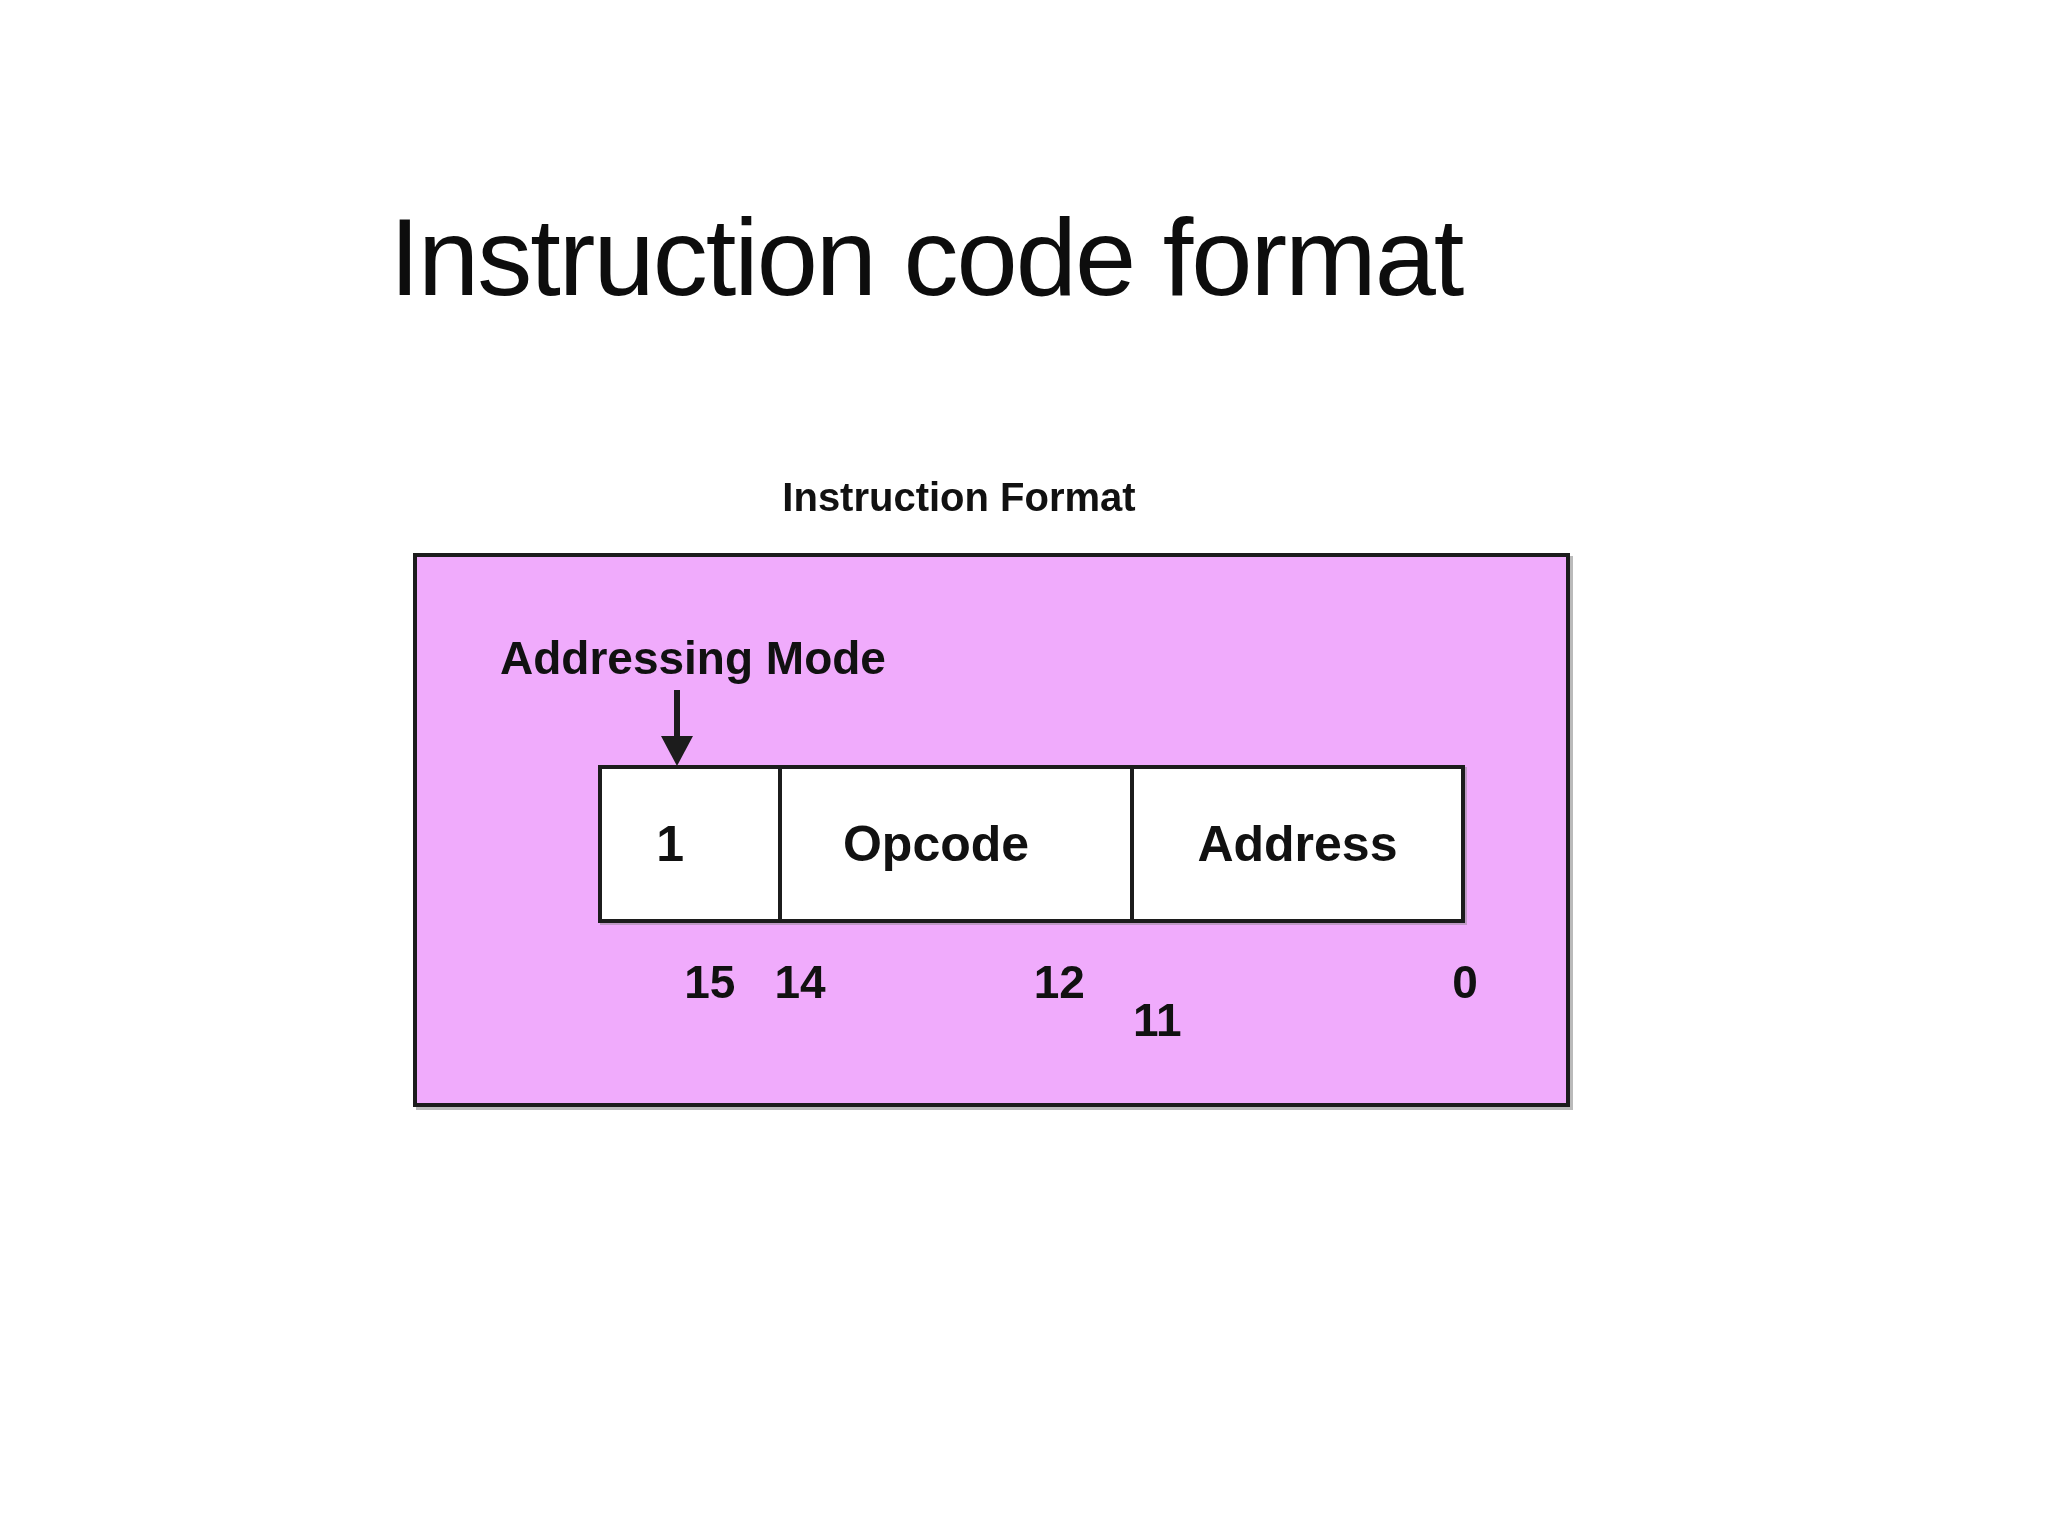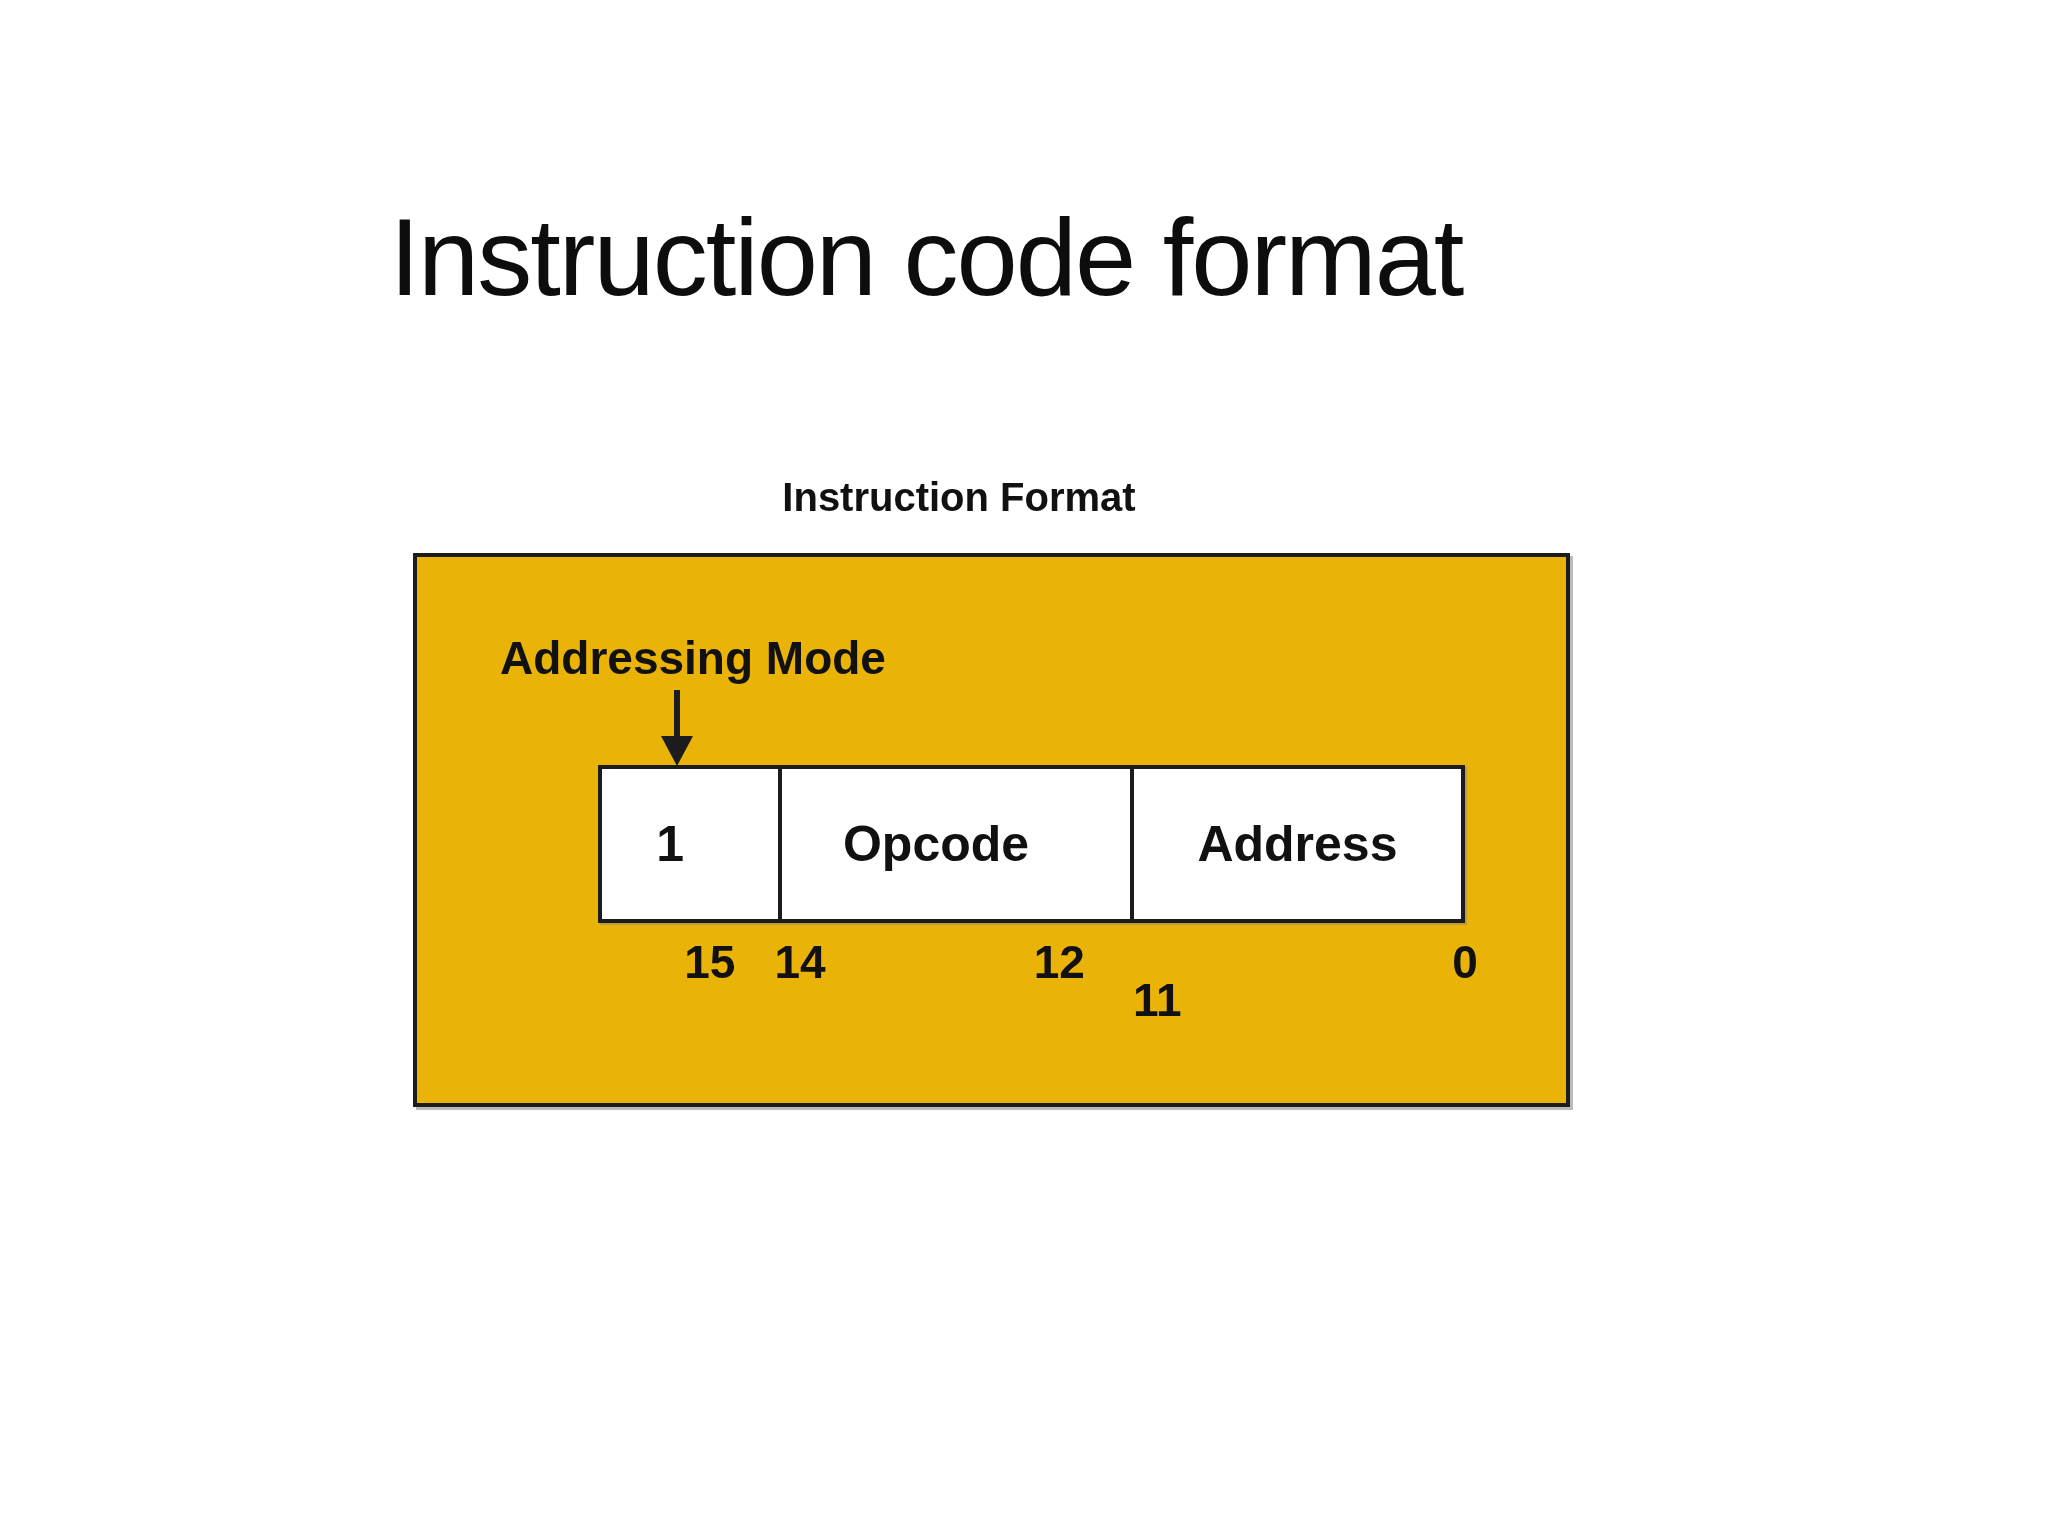--- a/index.html
+++ b/index.html
@@ -37,21 +37,21 @@
     white-space: nowrap;
   }
   .outer-box {
     position: absolute;
     left: 413px;
     top: 553px;
     width: 1157px;
     height: 554px;
     border: 4px solid #1c1c1c;
     box-sizing: border-box;
-    background: #eab308;
+    background: #f0abfc;
     box-shadow: 3px 3px 0 rgba(130,130,130,0.55);
   }
   .pointer-label {
     position: absolute;
     left: 83px;
     top: 78px;
     font-size: 46px;
     font-weight: 700;
     line-height: 1.0;
     color: #111111;
@@ -85,21 +85,21 @@
     color: #111111;
     box-sizing: border-box;
   }
   .field + .field { border-left: 4px solid #1c1c1c; margin-left: 40px; }
   .field-mode    { width: 17.5%; }
   .field-opcode  { width: 40.0%; }
   .field-address { width: 42.5%; }
   .bits-row {
     position: absolute;
     left: 181px;
-    top: 382px;
+    top: 402px;
     width: 867px;
     height: 50px;
   }
   .bit {
     position: absolute;
     transform: translateX(-50%);
     font-size: 46px;
     font-weight: 700;
     line-height: 1.0;
     color: #111111;

